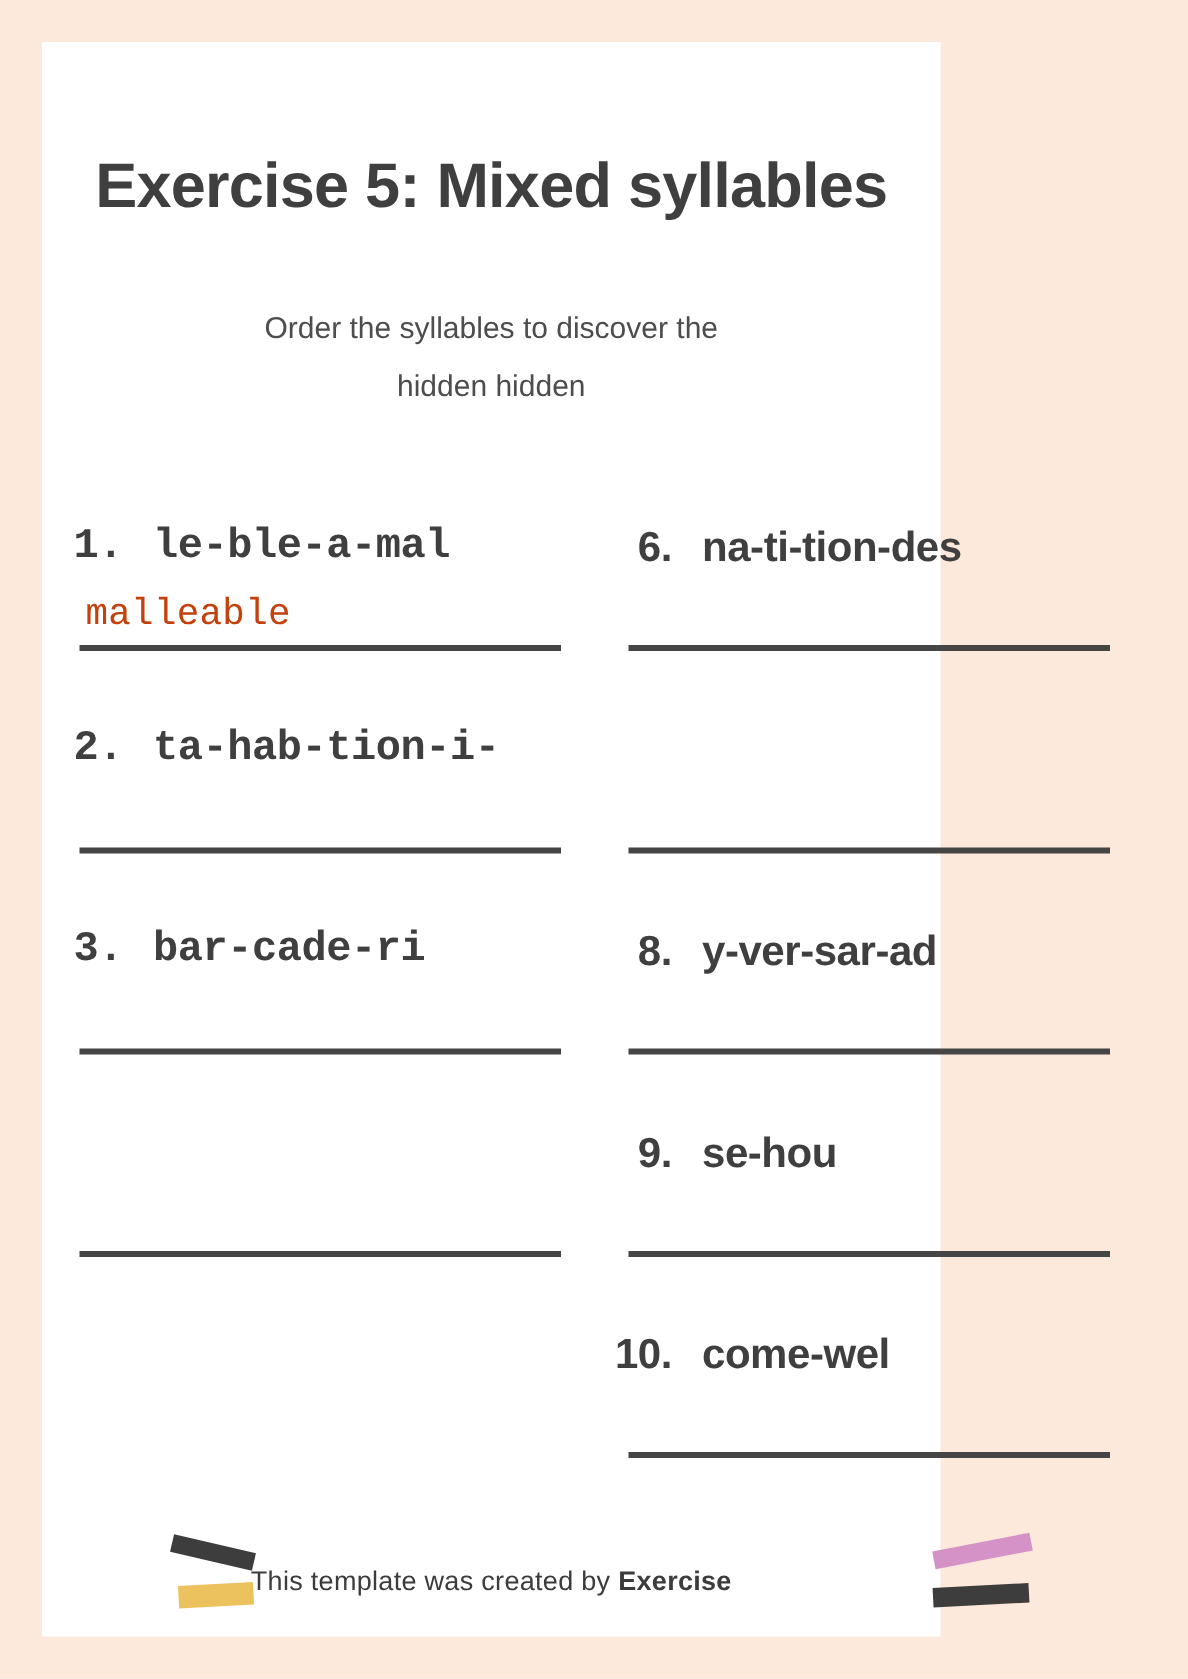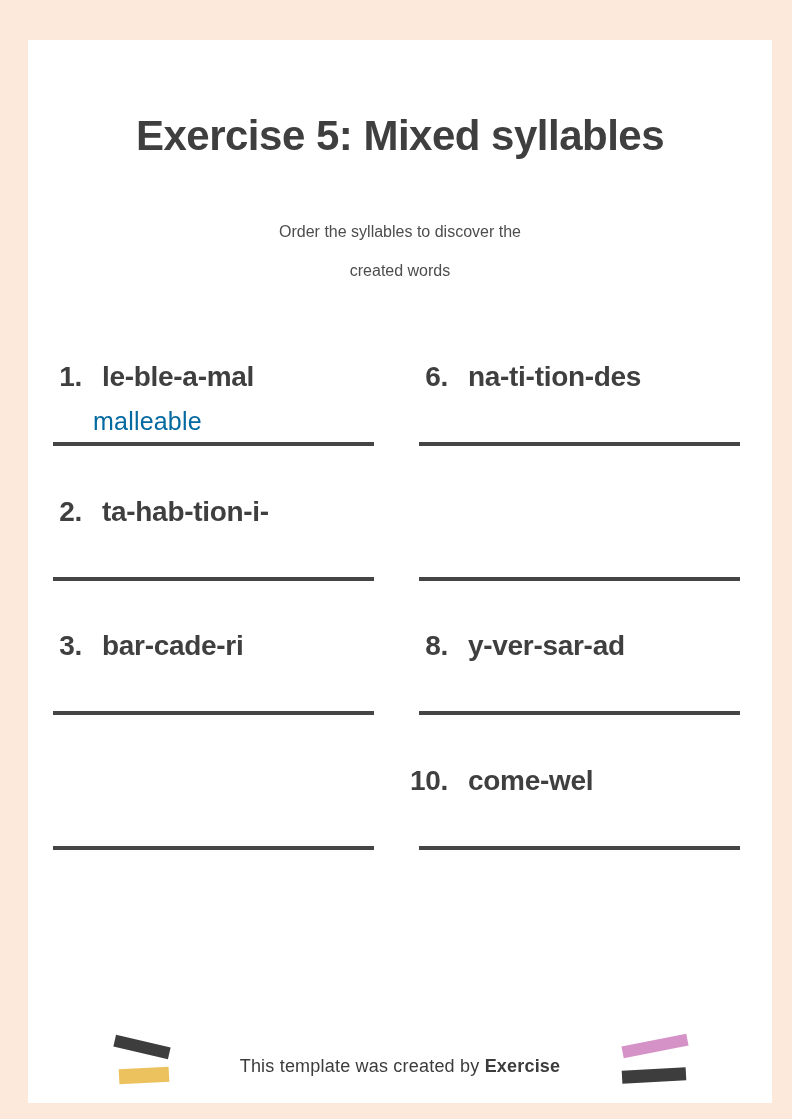--- a/index.html
+++ b/index.html
@@ -15,52 +15,52 @@
   *{margin:0;padding:0;box-sizing:border-box;}
   html,body{width:792px;height:1119px;}
   body{
     font-family:"Liberation Sans","DejaVu Sans",sans-serif;
     background:var(--page-border);
     position:relative;
     overflow:hidden;
   }
   .page-frame{position:absolute;inset:0;background:var(--page-border);}
   .sheet{
-    position:absolute;left:28px;top:40px;width:744px;height:1063px;
+    position:absolute;left:28px;top:28px;width:599px;height:1063px;
     background:var(--sheet);
   }
   .title{
     position:absolute;left:0;right:0;top:72px;
     text-align:center;
     font-size:42px;font-weight:700;letter-spacing:-0.5px;
     color:var(--text-dark);
   }
   .subtitle{
     position:absolute;left:0;right:0;top:172px;
     text-align:center;
-    font-size:16px;line-height:39px;
+    font-size:20px;line-height:39px;
     color:var(--text-mid);
   }
   .col{position:absolute;top:319px;width:321px;}
-  .col-left{left:25px;}
+  .col-left{left:25px;font-family:Liberation Mono, monospace;}
   .col-right{left:391px;}
   .item{position:relative;height:134.5px;}
   .syll{
     position:absolute;left:0;right:0;top:2px;
     font-size:28px;font-weight:700;letter-spacing:-0.3px;
     color:var(--text-dark);white-space:nowrap;
   }
   .num{
     display:inline-block;width:40px;margin-left:-11px;margin-right:20px;
     text-align:right;
   }
   .answer{
     position:absolute;left:4px;top:48px;
     font-size:25px;font-weight:400;letter-spacing:0.2px;
-    color:#0369a1;white-space:nowrap;margin-left:36px;
+    color:#c2410c;white-space:nowrap;
   }
   .rule{
     position:absolute;left:0;top:83px;width:321px;height:4px;
     background:var(--rule);
   }
   .credit{
     position:absolute;left:0;right:0;top:1016px;
     text-align:center;font-size:18px;color:#3c3c3c;letter-spacing:0.2px;
   }
   .credit .brand{font-weight:700;}
@@ -73,21 +73,21 @@
 </head>
 <body>
 
 <div class="page-frame">
   <div class="sheet">
 
     <h1 class="title">Exercise 5: Mixed syllables</h1>
 
     <div class="subtitle">
       <div>Order the syllables to discover the</div>
-      <div>created words</div>
+      <div>hidden hidden</div>
     </div>
 
     <div class="col col-left">
       <div class="item">
         <div class="syll"><span class="num">1.</span><span>le-ble-a-mal</span></div>
         <div class="answer">malleable</div>
         <div class="rule"></div>
       </div>
       <div class="item">
         <div class="syll"><span class="num">2.</span><span>ta-hab-tion-i-</span></div>
@@ -114,20 +114,25 @@
       <div class="item">
         <div class="answer"></div>
         <div class="rule"></div>
       </div>
       <div class="item">
         <div class="syll"><span class="num">8.</span><span>y-ver-sar-ad</span></div>
         <div class="answer"></div>
         <div class="rule"></div>
       </div>
       <div class="item">
+        <div class="syll"><span class="num">9.</span><span>se-hou</span></div>
+        <div class="answer"></div>
+        <div class="rule"></div>
+      </div>
+      <div class="item">
         <div class="syll"><span class="num">10.</span><span>come-wel</span></div>
         <div class="answer"></div>
         <div class="rule"></div>
       </div>
     </div>
 
     <div class="deco deco-left-dark"></div>
     <div class="deco deco-left-yellow"></div>
     <div class="deco deco-right-pink"></div>
     <div class="deco deco-right-dark"></div>

